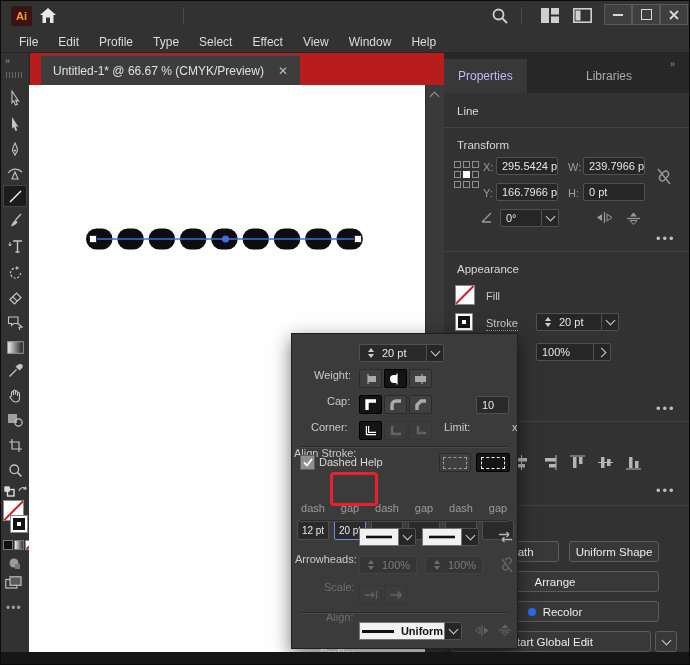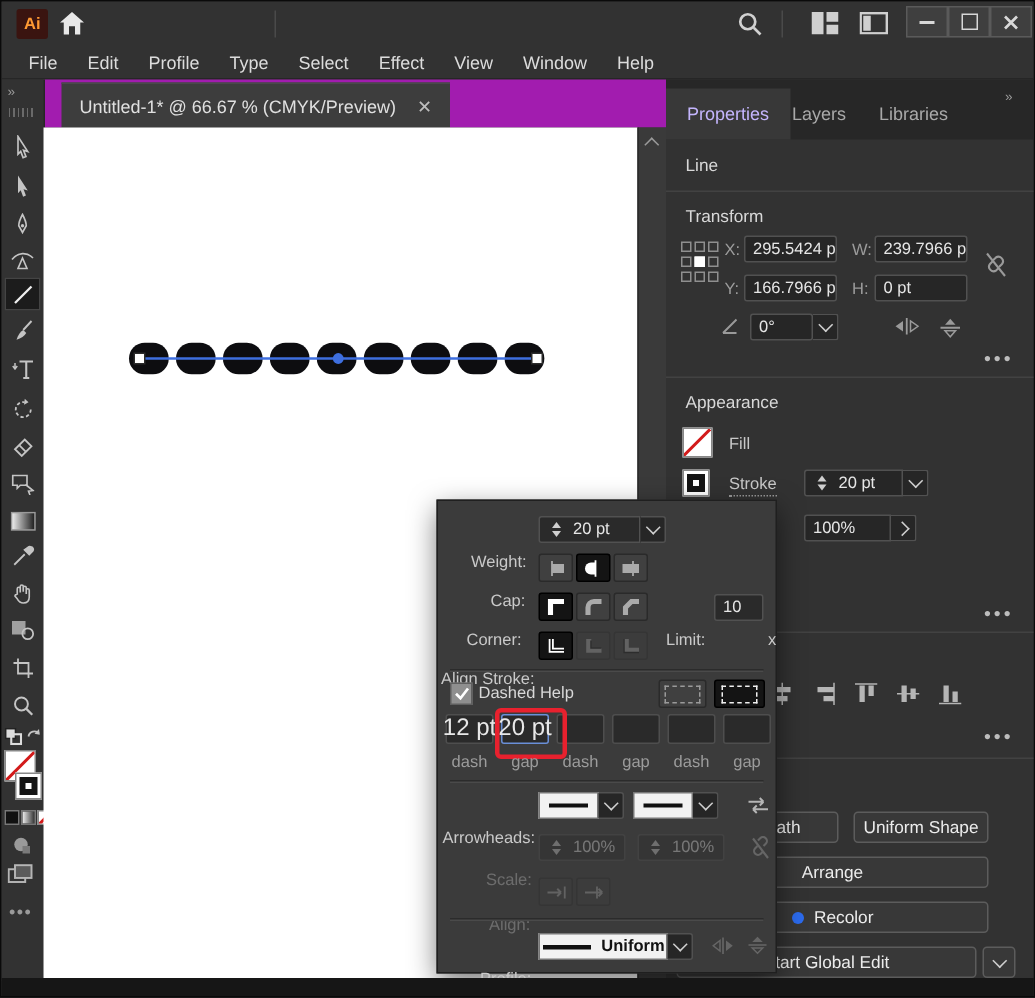--- a/index.html
+++ b/index.html
@@ -14,21 +14,21 @@
   #ai-badge{left:10px;top:5px;width:21px;height:20px;background:#3a1410;color:#ff9a33;
             font-size:11px;font-weight:bold;display:flex;align-items:center;justify-content:center;border-radius:2px;}
   .tb-div{width:1px;height:18px;background:#4a4a4a;top:6px;}
   .winbtn{top:3px;width:26px;height:19px;background:#3f3f3f;border:1px solid #5a5a5a;
           display:flex;align-items:center;justify-content:center;}
   
   #menubar{left:0;top:30px;width:690px;height:22px;background:#323232;border-bottom:1px solid #262626;
            display:flex;align-items:center;padding-left:8px;box-sizing:border-box;}
   .menu-item{font-size:12px;color:#dcdcdc;padding:0 10px;}
   
-  #tabbar{left:28px;top:52px;width:415px;height:32px;background:#a21caf;}
+  #tabbar{left:28px;top:52px;width:415px;height:32px;background:#b91c1c;}
   #doctab{left:12px;top:2px;height:30px;background:#3d3d3d;display:flex;align-items:center;padding:0 12px;border-top:1px solid #4a4a4a;}
   #doctab .title{font-size:12px;color:#e0e0e0;}
   #doctab .close{margin-left:14px;color:#bdbdbd;font-size:12px;}
   
   #toolbar{left:0;top:52px;width:28px;height:601px;background:#323232;border-right:1px solid #262626;}
   .tool{left:2px;width:24px;height:22px;display:flex;align-items:center;justify-content:center;}
   .tool.sel{background:#1c1c1c;border:1px solid #444;box-sizing:border-box;}
   .grip{left:5px;top:19px;width:16px;height:6px;
         background:repeating-linear-gradient(90deg,#6a6a6a 0 1px,transparent 1px 3px);}
   .dots{color:#9a9a9a;font-size:12px;letter-spacing:1px;}
@@ -64,21 +64,21 @@
   
   #strokepanel{left:290px;top:332px;width:227px;height:316px;background:#3b3b3b;border:1px solid #1f1f1f;
                box-shadow:0 6px 18px rgba(0,0,0,.55);box-sizing:border-box;}
   #strokepanel .lbl{color:#c9c9c9;margin-top:21px;}
   .tgl{width:23px;height:19px;background:#404040;border:1px solid #2a2a2a;border-radius:2px;
        display:flex;align-items:center;justify-content:center;box-sizing:border-box;}
   .tgl.sel{background:#141414;border-color:#000;}
   .dim{opacity:.35;}
   .pdiv{left:8px;width:209px;height:1px;background:#2b2b2b;border-bottom:1px solid #4a4a4a;}
   .dfield{width:32px;height:20px;background:#2a2a2a;border:1px solid #4e4e4e;border-radius:2px;
-          color:#e8e8e8;font-size:16px;display:flex;align-items:center;justify-content:center;box-sizing:border-box;}
+          color:#e8e8e8;font-size:10px;display:flex;align-items:center;justify-content:center;box-sizing:border-box;margin-top:44px;}
   .dlabel{width:32px;text-align:center;font-size:11px;color:#9c9c9c;}
   .redbox{border:3px solid #e8212e;border-radius:4px;pointer-events:none;}
   .whitedd{background:#f2f2f2;border:1px solid #777;display:flex;align-items:center;justify-content:center;height:18px;box-sizing:border-box;}
   .checkbox{width:13px;height:13px;background:#8f8f8f;border:1px solid #5f5f5f;display:flex;align-items:center;justify-content:center;}
   .dashedrect{border:1.6px dashed #b9b9b9;width:22px;height:10px;}
 </style>
 </head>
 <body>
 
 <div id="app">
@@ -303,23 +303,20 @@
     <div class="abs" style="left:5px;top:8px;">
       <div style="width:6px;height:6px;border-left:1.6px solid #9a9a9a;border-top:1.6px solid #9a9a9a;transform:rotate(45deg);"></div>
     </div>
   </div>
 
   <div id="rpanel" class="abs">
     <div id="rtabs" class="abs">
       <div class="abs rtab active" style="left:0;">
           <span class="txt">Properties</span>
         </div>
-      <div class="abs rtab" style="left:70px;">
-          <span class="txt">Layers</span>
-        </div>
       <div class="abs rtab" style="left:128px;">
           <span class="txt">Libraries</span>
         </div>
       <div class="abs" style="left:226px;top:6px;color:#9a9a9a;font-size:9px;">»</div>
     </div>
 
     <div class="abs sechead txt" style="left:13px;top:52px;">Line</div>
     <div class="abs divider" style="left:0;top:74px;width:247px;"></div>
 
     <div class="abs sechead txt" style="left:13px;top:86px;">Transform</div>

